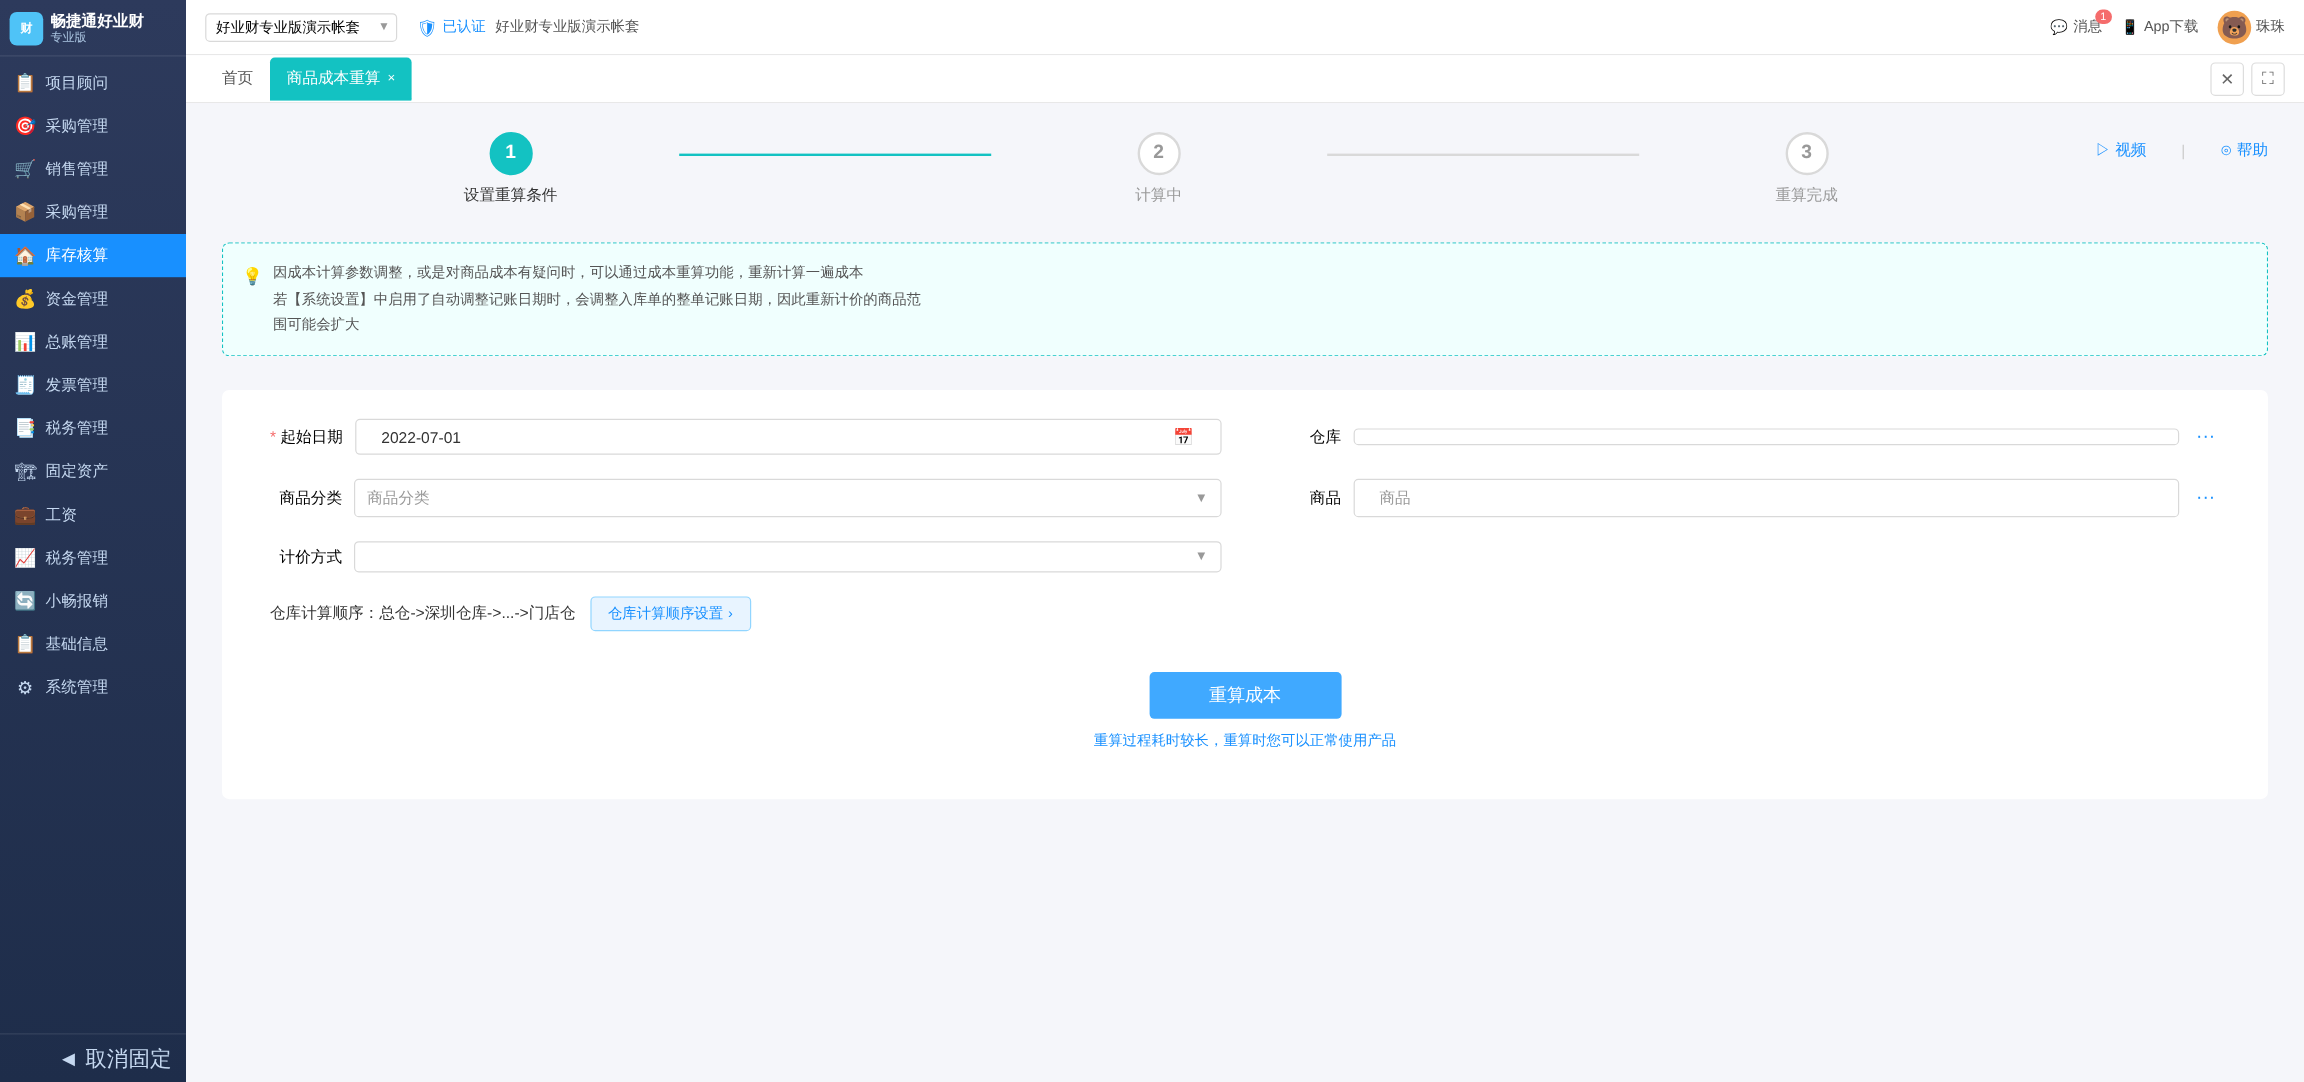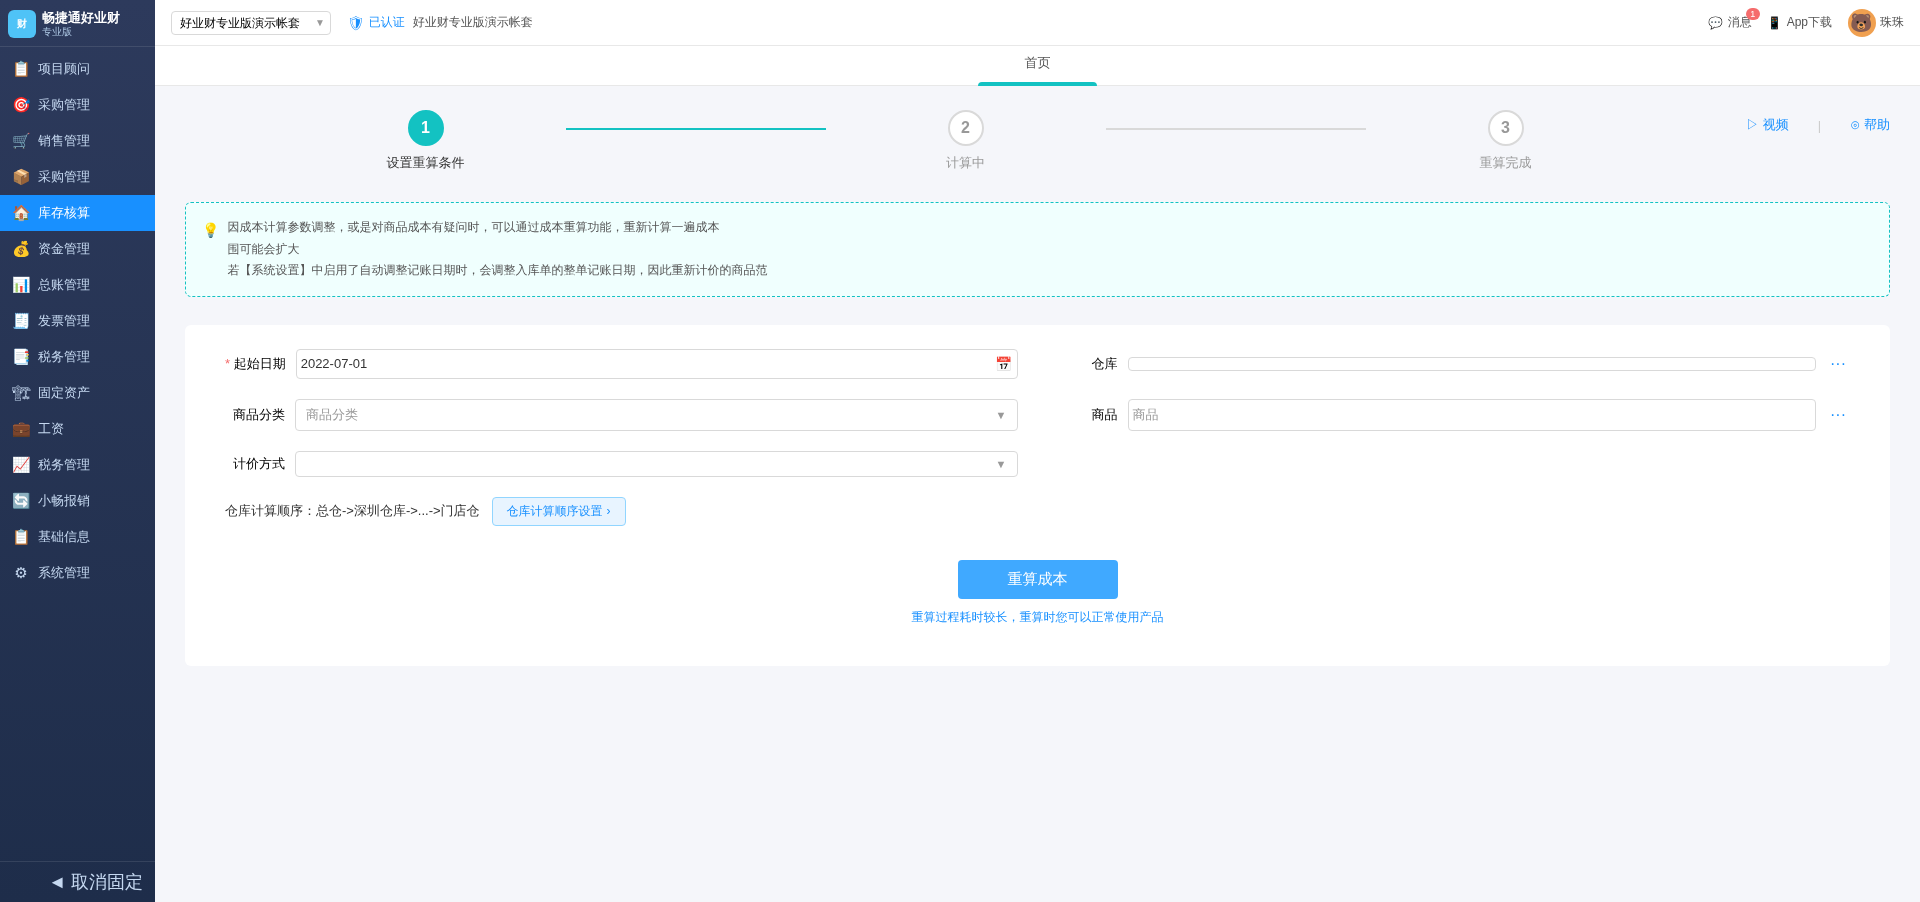--- a/index.html
+++ b/index.html
@@ -111,21 +111,20 @@
     }
 
     
     .tabbar {
       background: #fff;
       display: flex; align-items: center;
       padding: 0 16px;
       border-bottom: 1px solid #e8e8e8;
       flex-shrink: 0;
       height: 40px;
-      flex-direction: column;
     }
     .tab {
       padding: 8px 14px; cursor: pointer; font-size: 13px;
       color: #666; display: flex; align-items: center; gap: 6px;
       border-bottom: 2px solid transparent;
     }
     .tab.active-tab {
       background: #13c2c2; color: #fff; border-radius: 4px 4px 0 0;
       border-bottom: 2px solid #13c2c2;
     }
@@ -193,22 +192,22 @@
     .form-field {
       display: flex; align-items: center; gap: 10px; flex: 1;
     }
     .form-label {
       font-size: 13px; color: #000000; white-space: nowrap; min-width: 60px;
       text-align: right;
     }
     .form-label.required::before { content: '* '; color: #f56c6c; }
     .form-input {
       flex: 1; border: 1px solid #d9d9d9; border-radius: 4px;
-      padding: 6px 4px; font-size: 13px; color: #333;
-      display: flex; align-items: center; gap: 6px; background: #fff;
+      padding: 6px 21px; font-size: 13px; color: #333;
+      display: flex; align-items: flex-end; gap: 6px; background: #fff;
       min-width: 200px;
     }
     .form-input-text { flex: 1; }
     .form-input-icon { color: #1890ff; font-size: 14px; cursor: pointer; }
     .form-select {
       flex: 1; border: 1px solid #d9d9d9; border-radius: 4px;
       padding: 6px 10px; font-size: 13px; color: #999;
       display: flex; align-items: center; background: #fff;
       cursor: pointer; min-width: 200px;
     }
@@ -427,22 +426,22 @@
           <span>⊙</span>
           <span>帮助</span>
         </span>
       </div>
     </div>
 
     <div class="info-box">
       <span class="info-icon">💡</span>
       <div>
         <div>因成本计算参数调整，或是对商品成本有疑问时，可以通过成本重算功能，重新计算一遍成本</div>
+        <div>若【系统设置】中启用了自动调整记账日期时，会调整入库单的整单记账日期，因此重新计价的商品范</div>
         <div>围可能会扩大</div>
-        <div>若【系统设置】中启用了自动调整记账日期时，会调整入库单的整单记账日期，因此重新计价的商品范</div>
       </div>
     </div>
 
     <div class="form-section">
 
       <div class="form-row">
         <div class="form-field">
           <span class="form-label required">起始日期</span>
           <div class="form-input">
             <span class="form-input-text">2022-07-01</span>

